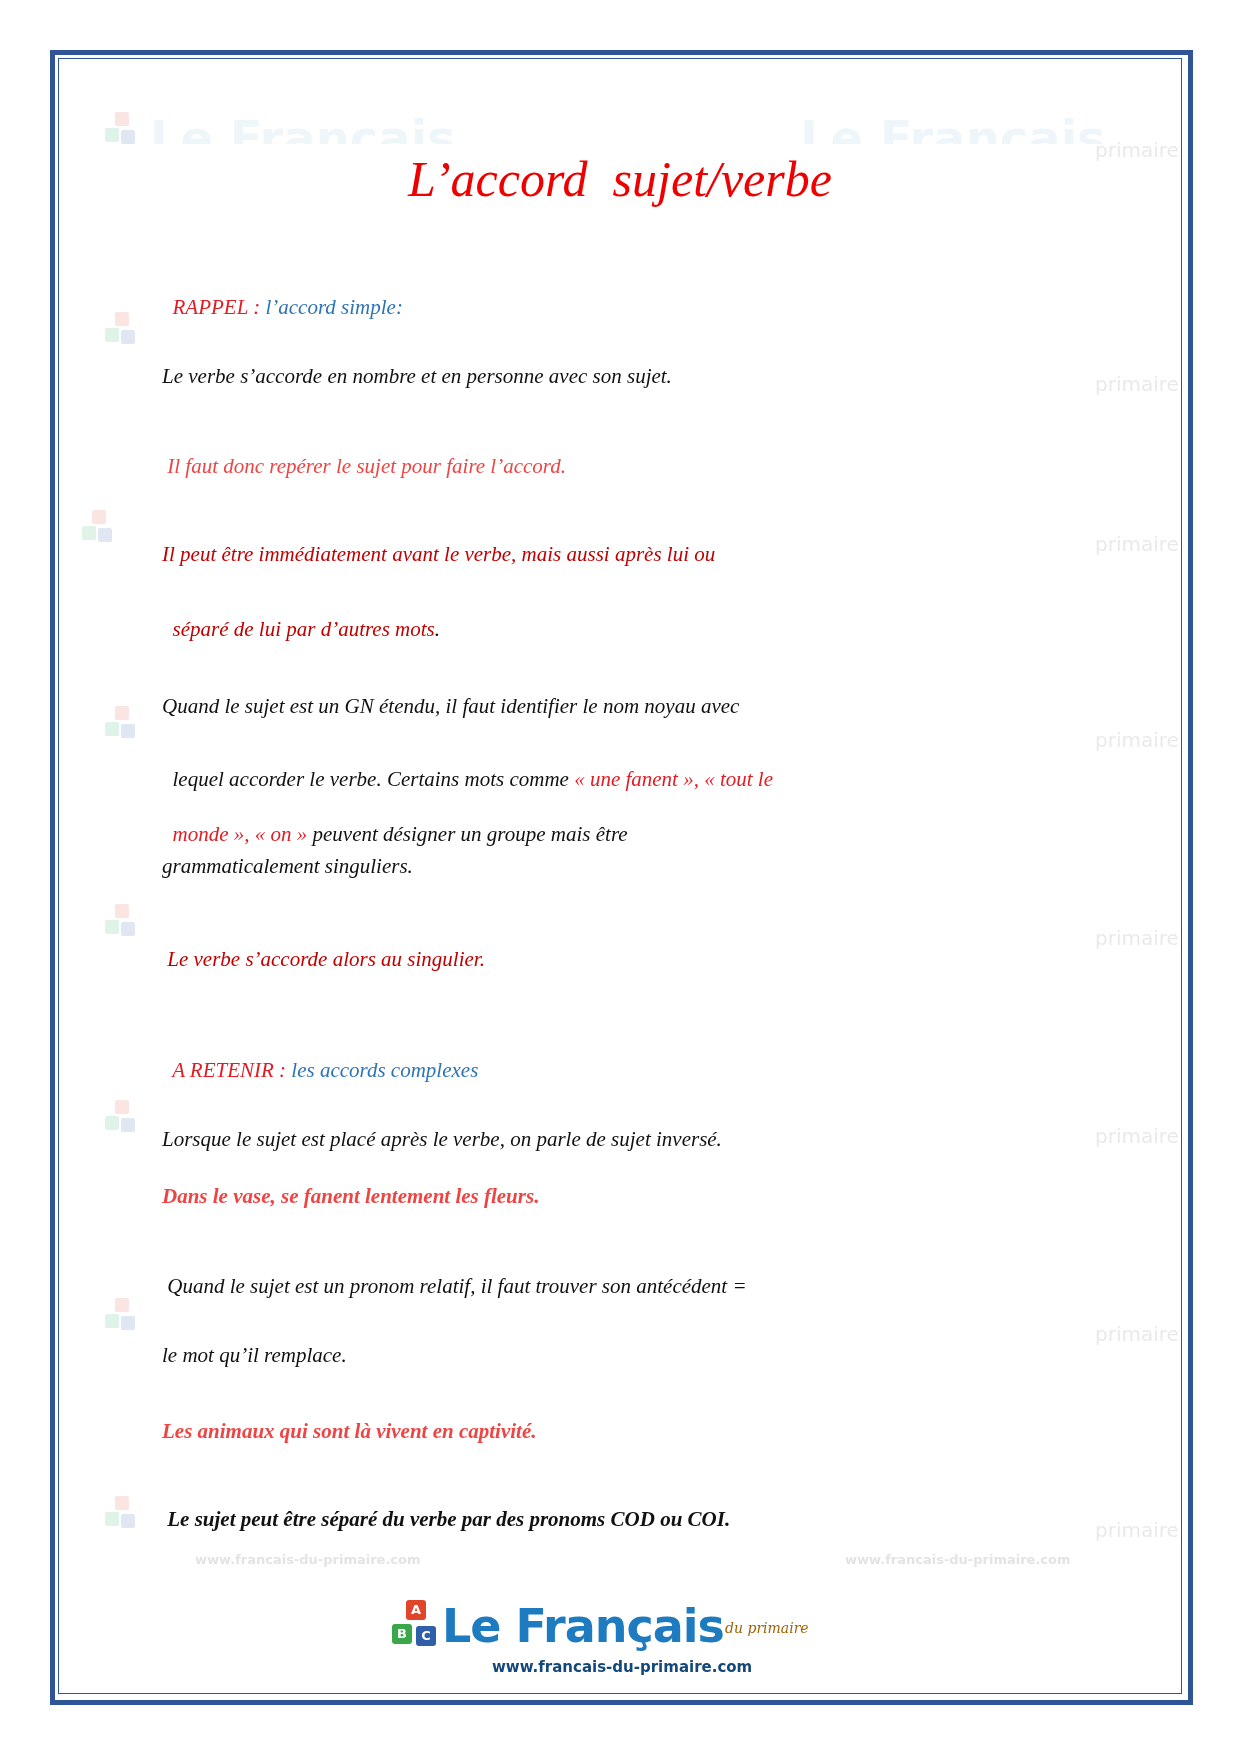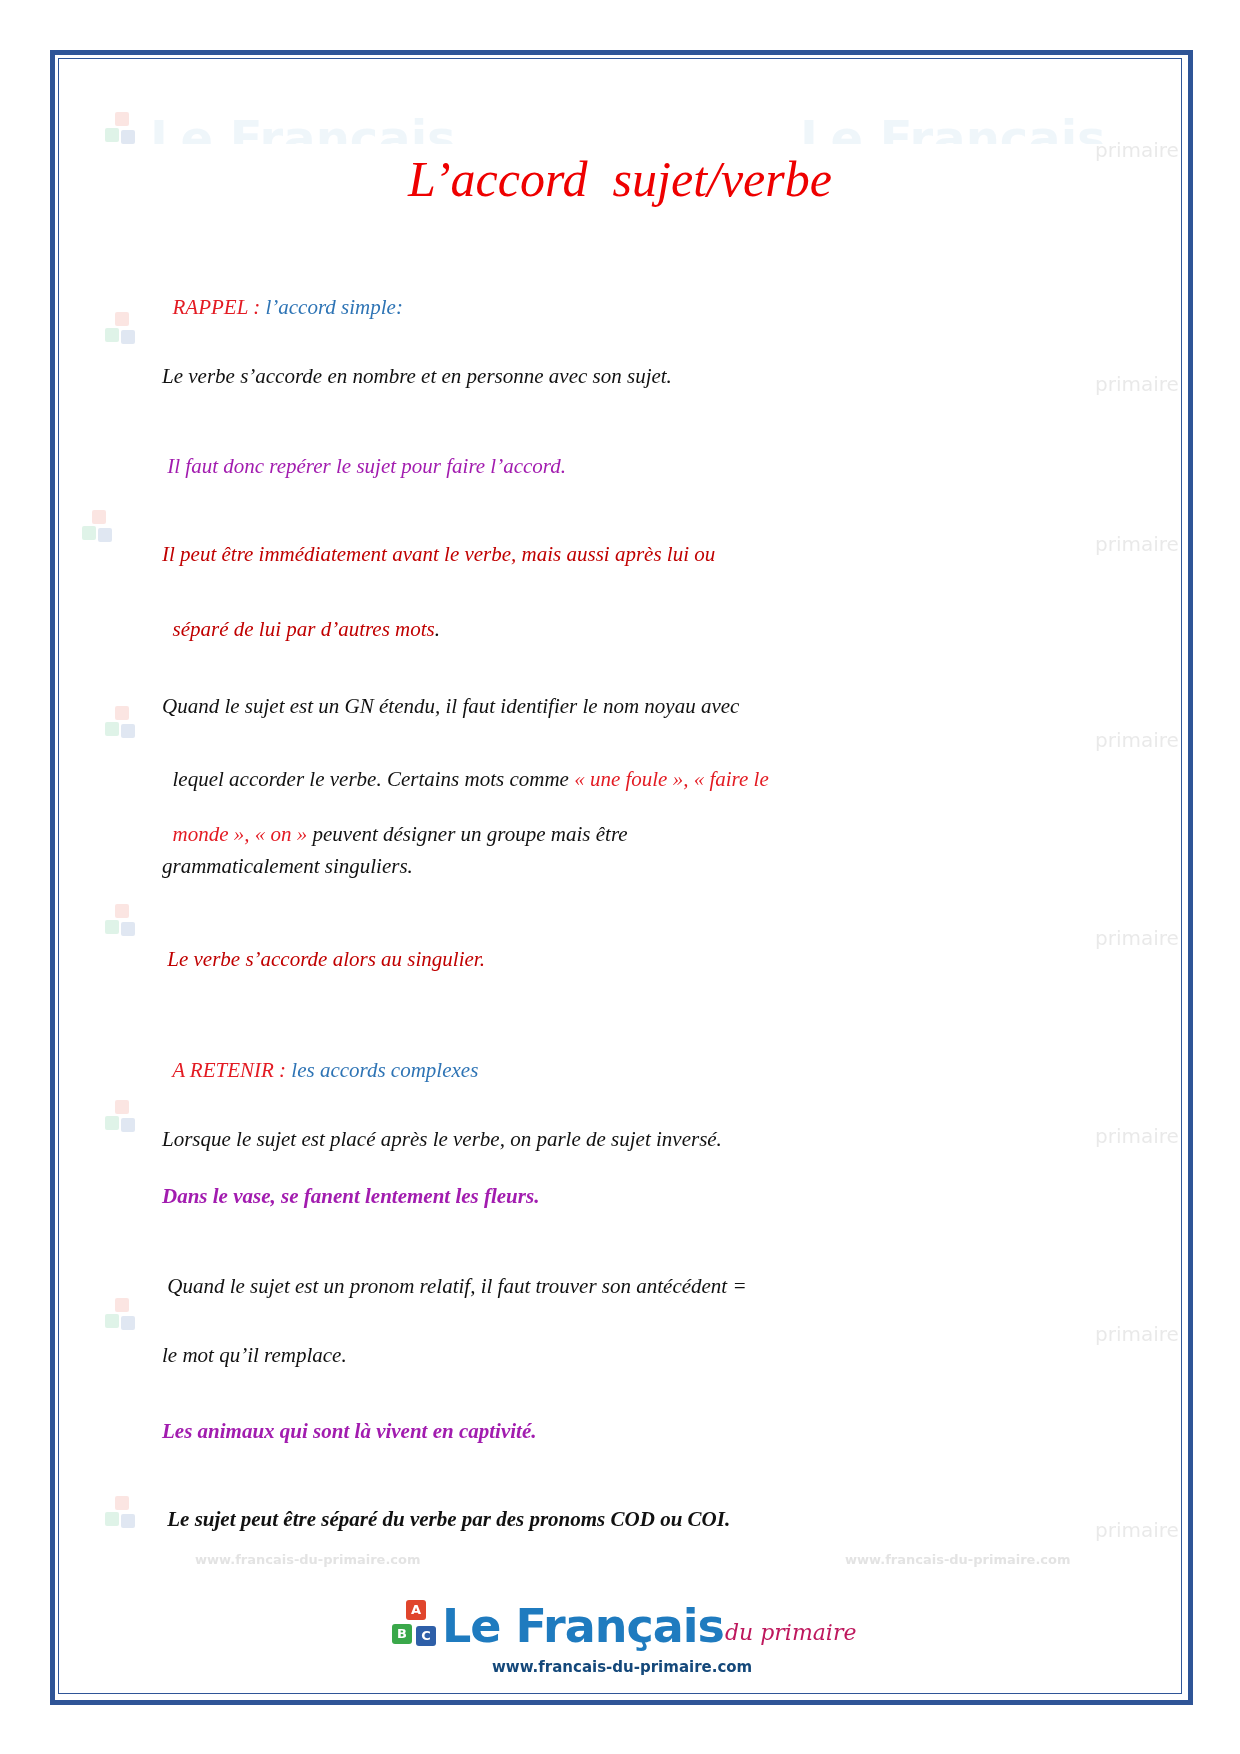--- a/index.html
+++ b/index.html
@@ -17,30 +17,30 @@
   .wm-blocks span { position:absolute; width:14px; height:14px; border-radius:2px; }
   .wm-url { position:absolute; font-family:"DejaVu Sans", sans-serif; font-weight:bold; font-size:13px;
             color:#c8c8c8; opacity:0.5; white-space:nowrap; }
   .title { position:absolute; left:0; width:1240px; top:150px; text-align:center;
            font-style:italic; font-size:50px; color:#ee0000; white-space:pre; }
   .line { position:absolute; left:162px; font-style:italic; font-size:21px; color:#111;
           white-space:pre; line-height:1; }
   .red { color:#e31b23; }
   .darkred { color:#c00000; }
   .blue { color:#2e74b5; }
-  .green { color:#a21caf; }
+  .green { color:#ef4444; }
   .bold { font-weight:bold; }
   .logo { position:absolute; left:392px; top:1598px; width:450px; height:84px; }
   .logo-blocks { position:absolute; left:0; top:2px; width:48px; height:56px; }
   .blk { position:absolute; width:20px; height:20px; border-radius:3px; color:#fff;
          font:bold 13px "DejaVu Sans", sans-serif; text-align:center; line-height:20px; }
   .logo-main { position:absolute; left:50px; top:0; font-family:"DejaVu Sans", sans-serif; font-weight:bold;
                font-size:46px; color:#1f7bbf; letter-spacing:-1px; line-height:56px; white-space:nowrap; }
   .logo-script { position:absolute; left:333px; top:22px; font-family:"DejaVu Serif", serif; font-style:italic;
-                 font-size:22px; color:#be185d; white-space:nowrap; }
+                 font-size:14px; color:#a16207; white-space:nowrap; }
   .logo-url { position:absolute; left:100px; top:60px; font-family:"DejaVu Sans", sans-serif; font-weight:bold;
               font-size:15px; color:#14487a; white-space:nowrap; }
 </style>
 </head>
 <body>
 
 <div class="frame-thick"></div>
 <div class="frame-thin"></div>
 
 <div class="wm" style="left:150px;top:110px;font-size:48px;height:34px;overflow:hidden;">Le Français</div>
@@ -106,21 +106,21 @@
 
 <div class="line" style="top:366px;">Le verbe s’accorde en nombre et en personne avec son sujet.</div>
 <div class="line green" style="top:456px;"> Il faut donc repérer le sujet pour faire l’accord.</div>
 <div class="line darkred" style="top:544px;">Il peut être immédiatement avant le verbe, mais aussi après lui ou</div>
 <div class="line" style="top:598px;">
   <span class="darkred">séparé de lui par d’autres mots</span><span>.</span>
 </div>
 
 <div class="line" style="top:696px;">Quand le sujet est un GN étendu, il faut identifier le nom noyau avec</div>
 <div class="line" style="top:748px;">
-  <span>lequel accorder le verbe. Certains mots comme </span><span class="red">« une foule », « faire le</span>
+  <span>lequel accorder le verbe. Certains mots comme </span><span class="red">« une fanent », « tout le</span>
 </div>
 <div class="line" style="top:803px;">
   <span class="red">monde », « on »</span><span> peuvent désigner un groupe mais être</span>
 </div>
 <div class="line" style="top:856px;">grammaticalement singuliers.</div>
 <div class="line darkred" style="top:949px;"> Le verbe s’accorde alors au singulier.</div>
 
 <div class="line" style="top:1039px;">
   <span class="red">A RETENIR : </span><span class="blue">les accords complexes</span>
 </div>

